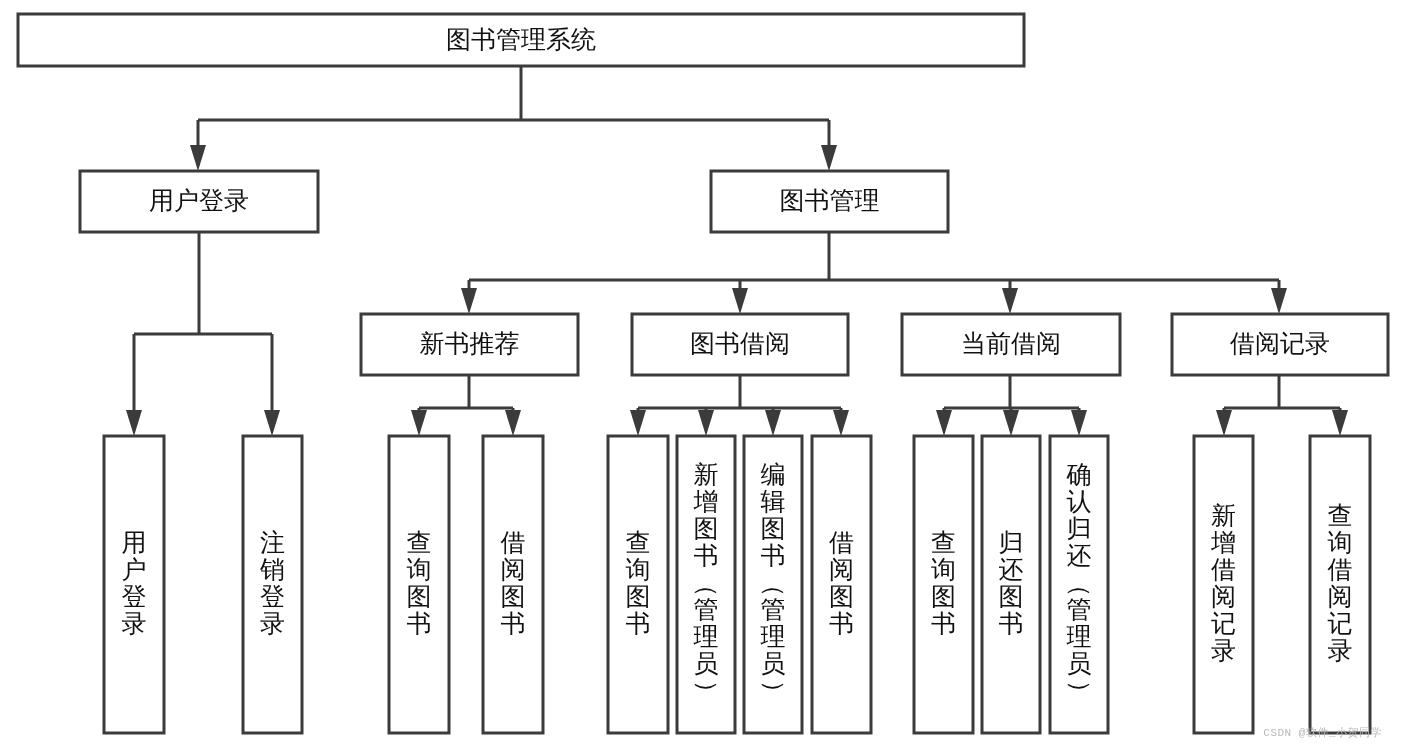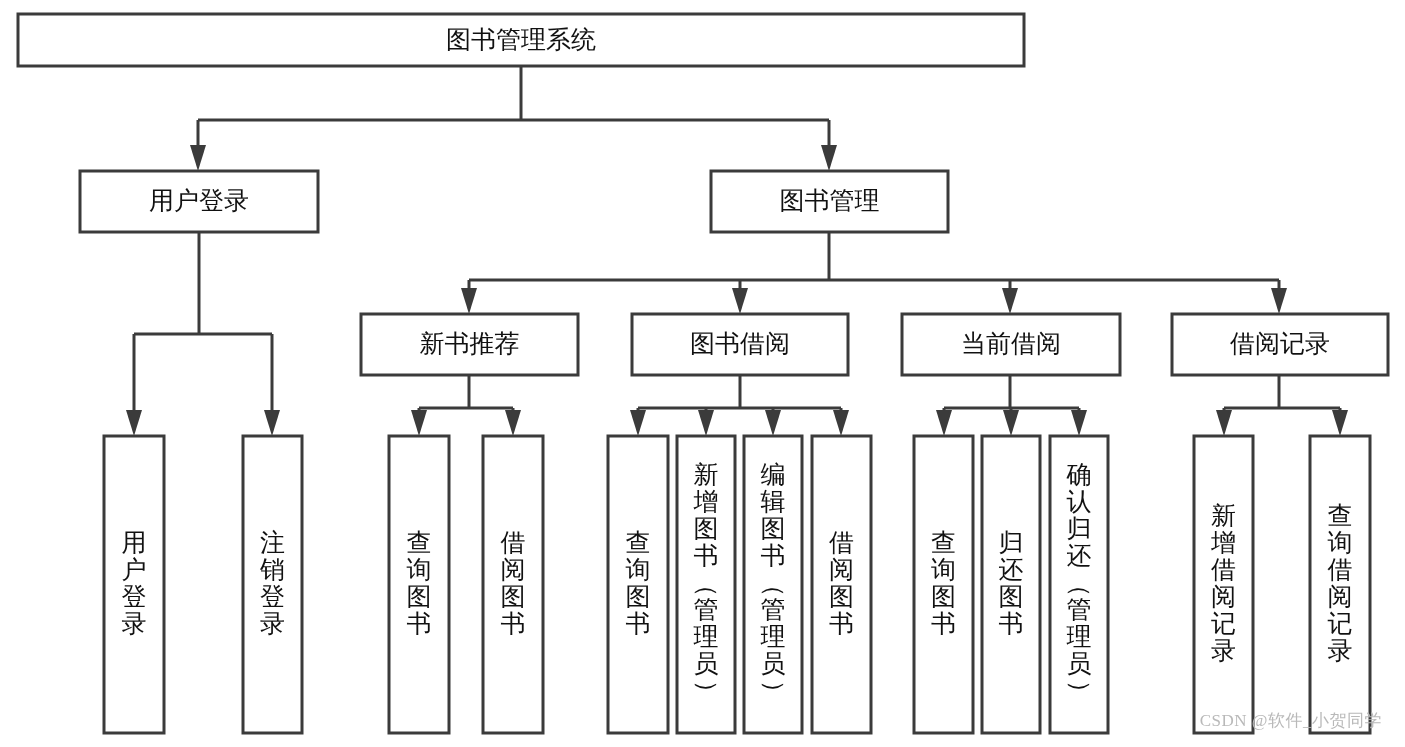--- a/index.html
+++ b/index.html
@@ -7,23 +7,23 @@
        font-family:"Liberation Sans","DejaVu Sans",sans-serif;}
   #stage{position:relative;width:1390px;height:747px;background:#fff;}
   #diagram{position:absolute;left:0;top:0;width:1405px;height:747px;}
   .node-rect{fill:#ffffff;stroke:#3b3b3b;stroke-width:3;}
   .link{stroke:#3b3b3b;stroke-width:3;fill:none;}
   .arrow-head{fill:#3b3b3b;stroke:none;}
   .node-label{fill:#111111;font-family:"Liberation Sans","DejaVu Sans",sans-serif;
               font-size:25px;dominant-baseline:middle;text-anchor:middle;}
   .leaf-label{fill:#111111;font-family:"Liberation Sans","DejaVu Sans",sans-serif;
               font-size:25px;dominant-baseline:middle;text-anchor:middle;}
-  .watermark{position:absolute;right:8px;bottom:15px;color:#b9b9b9;
-             font-size:17px;letter-spacing:.5px;white-space:nowrap;
-             font-family:Liberation Serif, serif;}
+  .watermark{position:absolute;right:8px;bottom:7px;color:#b9b9b9;
+             font-size:11px;letter-spacing:.5px;white-space:nowrap;
+             font-family:Liberation Mono, monospace;}
 </style>
 </head>
 <body>
 
 <div id="stage">
   <svg id="diagram" viewBox="0 0 1405 747">
     <g id="edges-layer">
         <g>
           <path d="M 521 66 L 521 120" class="link"></path>
           <path d="M 198 120 L 829 120" class="link"></path>

